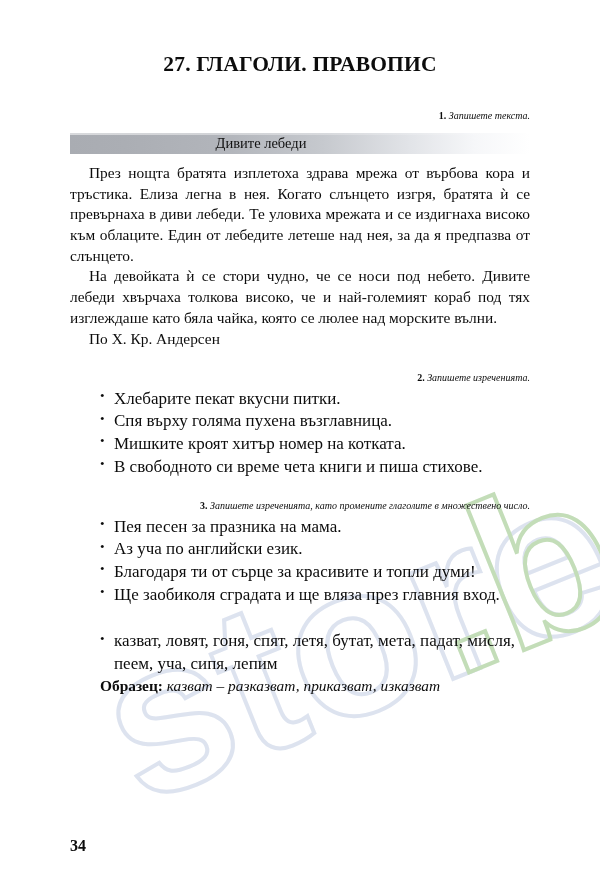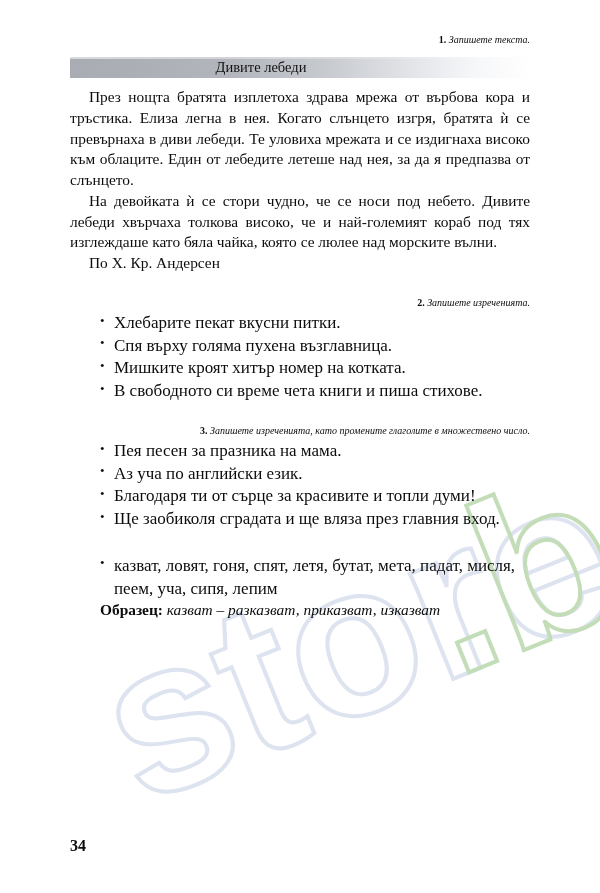--- a/index.html
+++ b/index.html
@@ -185,20 +185,21 @@
     <svg width="520" height="400" viewBox="0 0 520 400" aria-hidden="true">
       <g transform="rotate(-22 260 200)">
         <text x="0" y="230" font-family="Liberation Sans, sans-serif" font-size="215" font-weight="bold" fill="none" stroke="#dde3ef" stroke-width="4">store</text>
         <text x="340" y="230" font-family="Liberation Sans, sans-serif" font-size="215" font-weight="bold" fill="none" stroke="#c3ddb8" stroke-width="4">.bg</text>
       </g>
     </svg>
   </div>
 
   <div class="content">
 
+    <h1 class="page-title">27. ГЛАГОЛИ. ПРАВОПИС</h1>
 
     <section class="block">
       <p class="ex-head ex1-head">
         <span class="ex-num">1.</span>
         <span class="ex-text">Запишете текста.</span>
       </p>
 
       <div class="story-bar">
         <span class="story-title">Дивите лебеди</span>
       </div>

